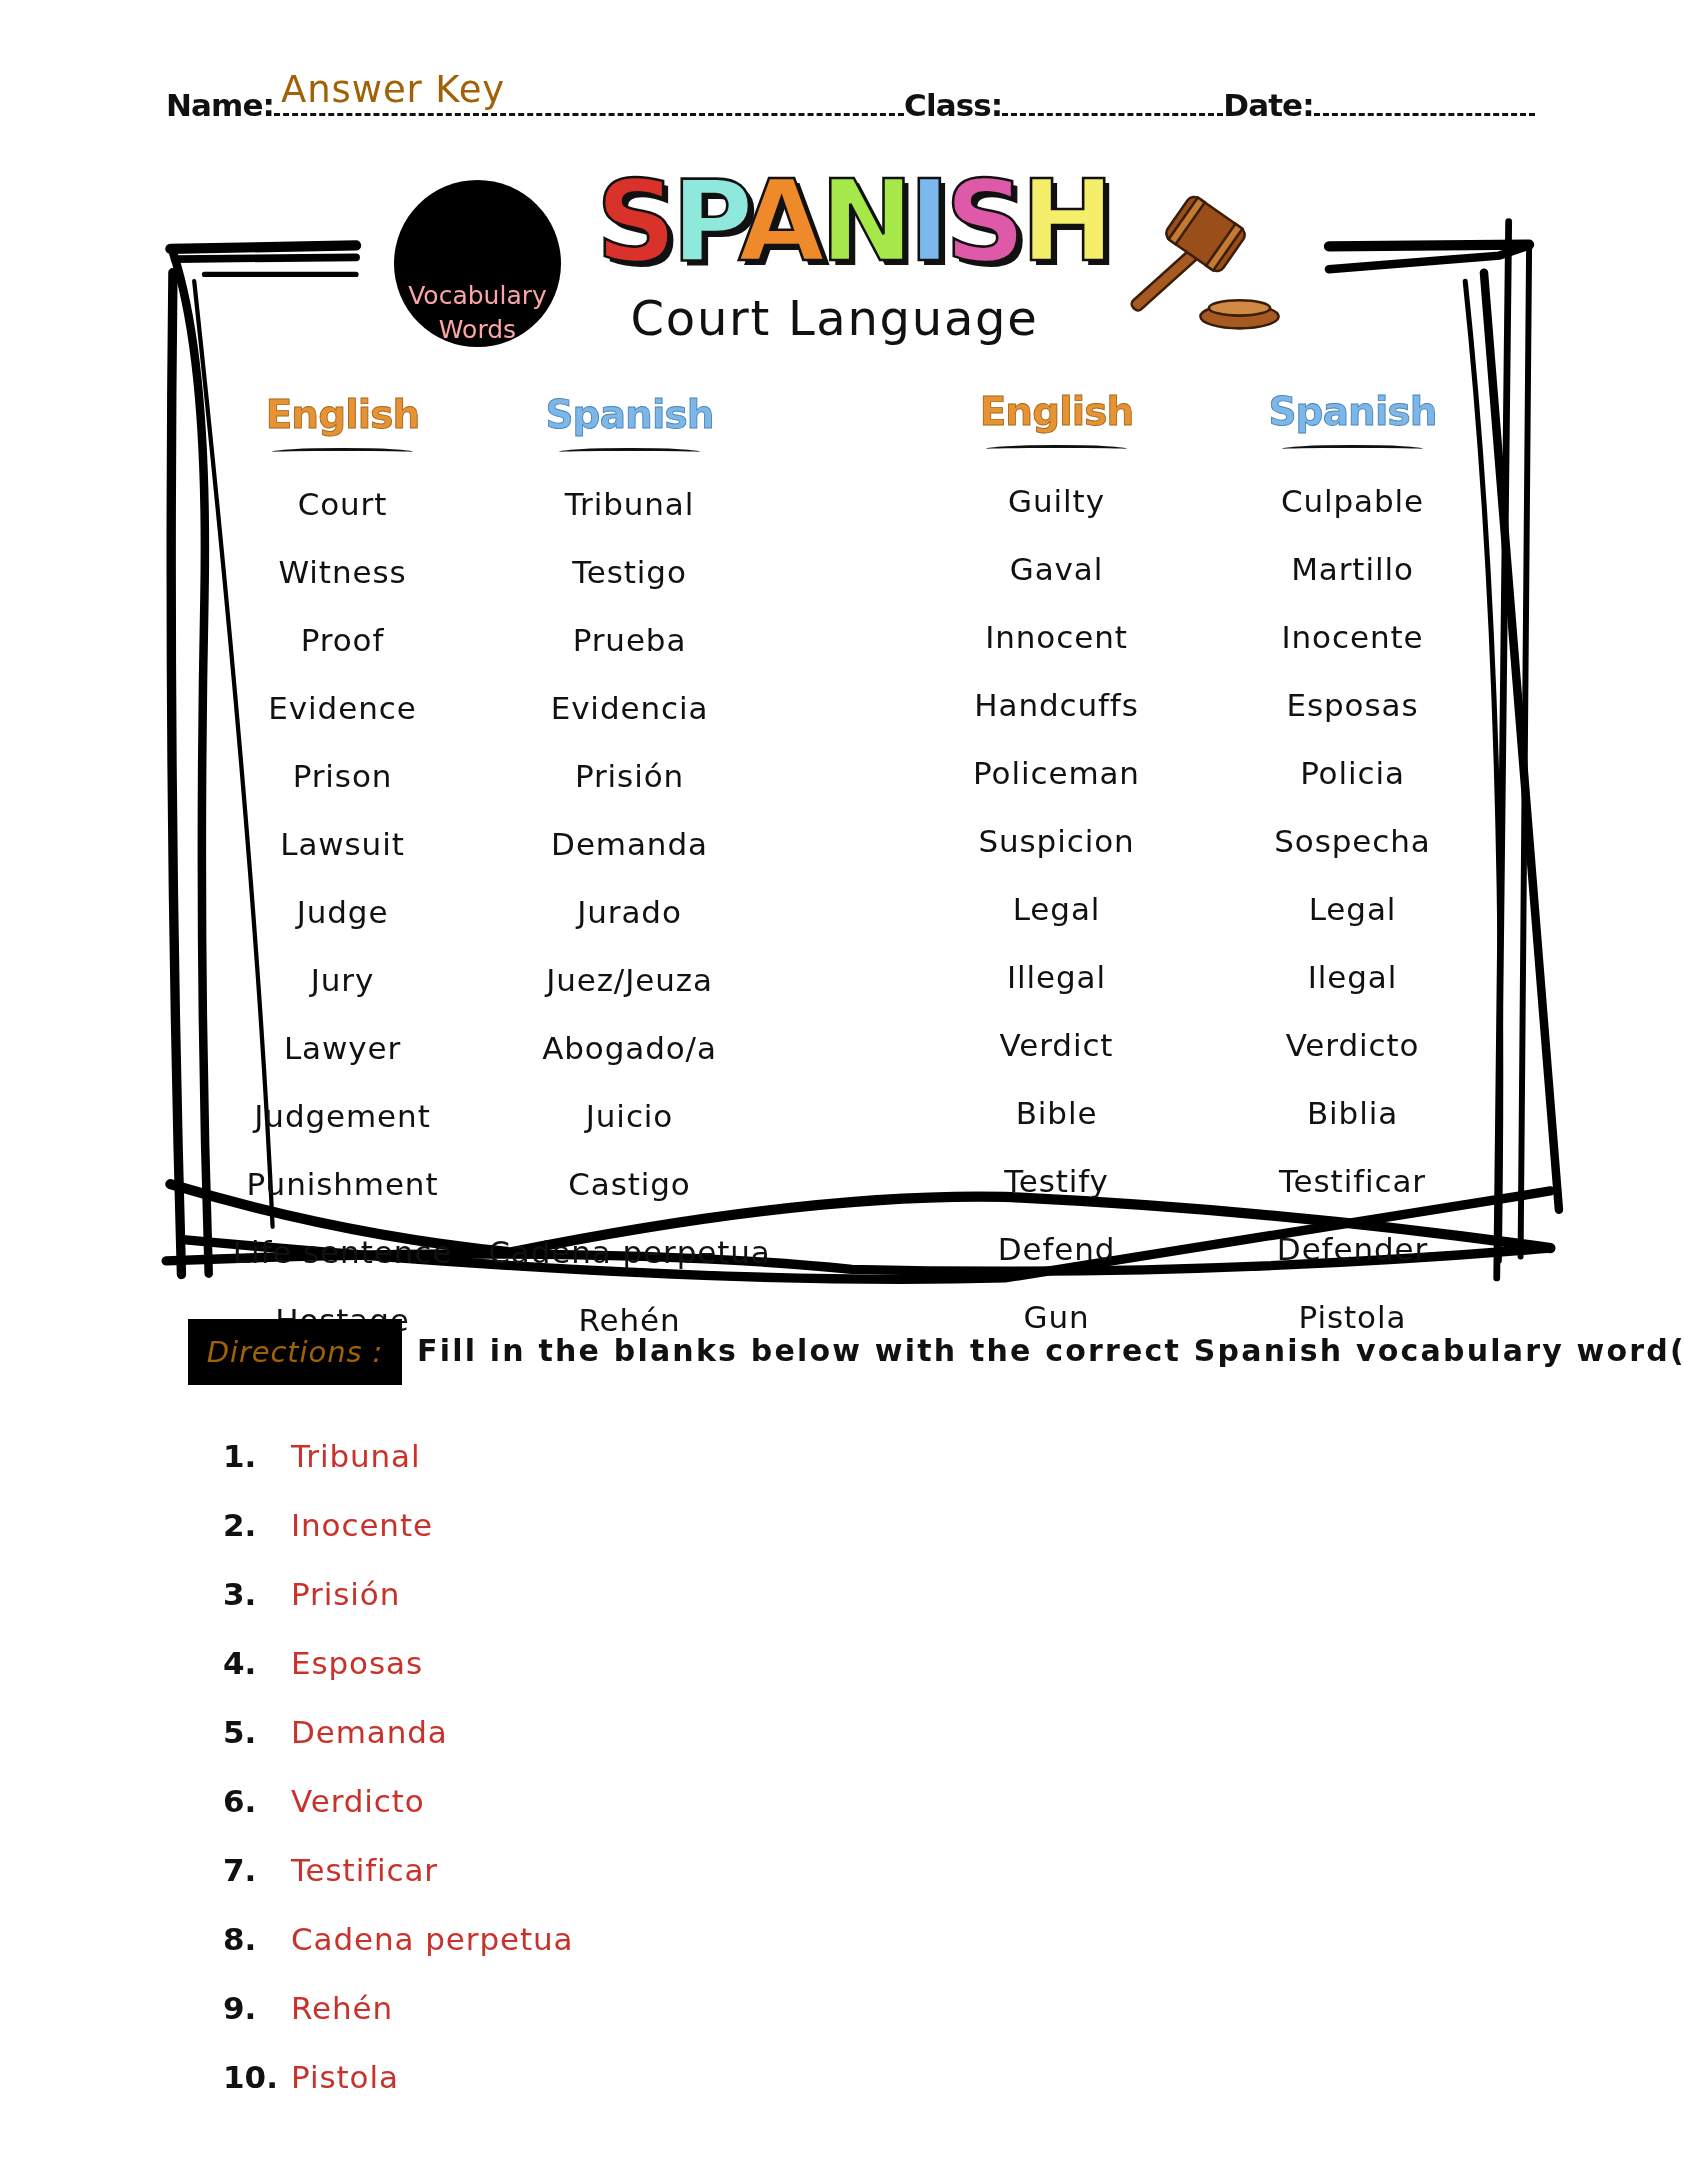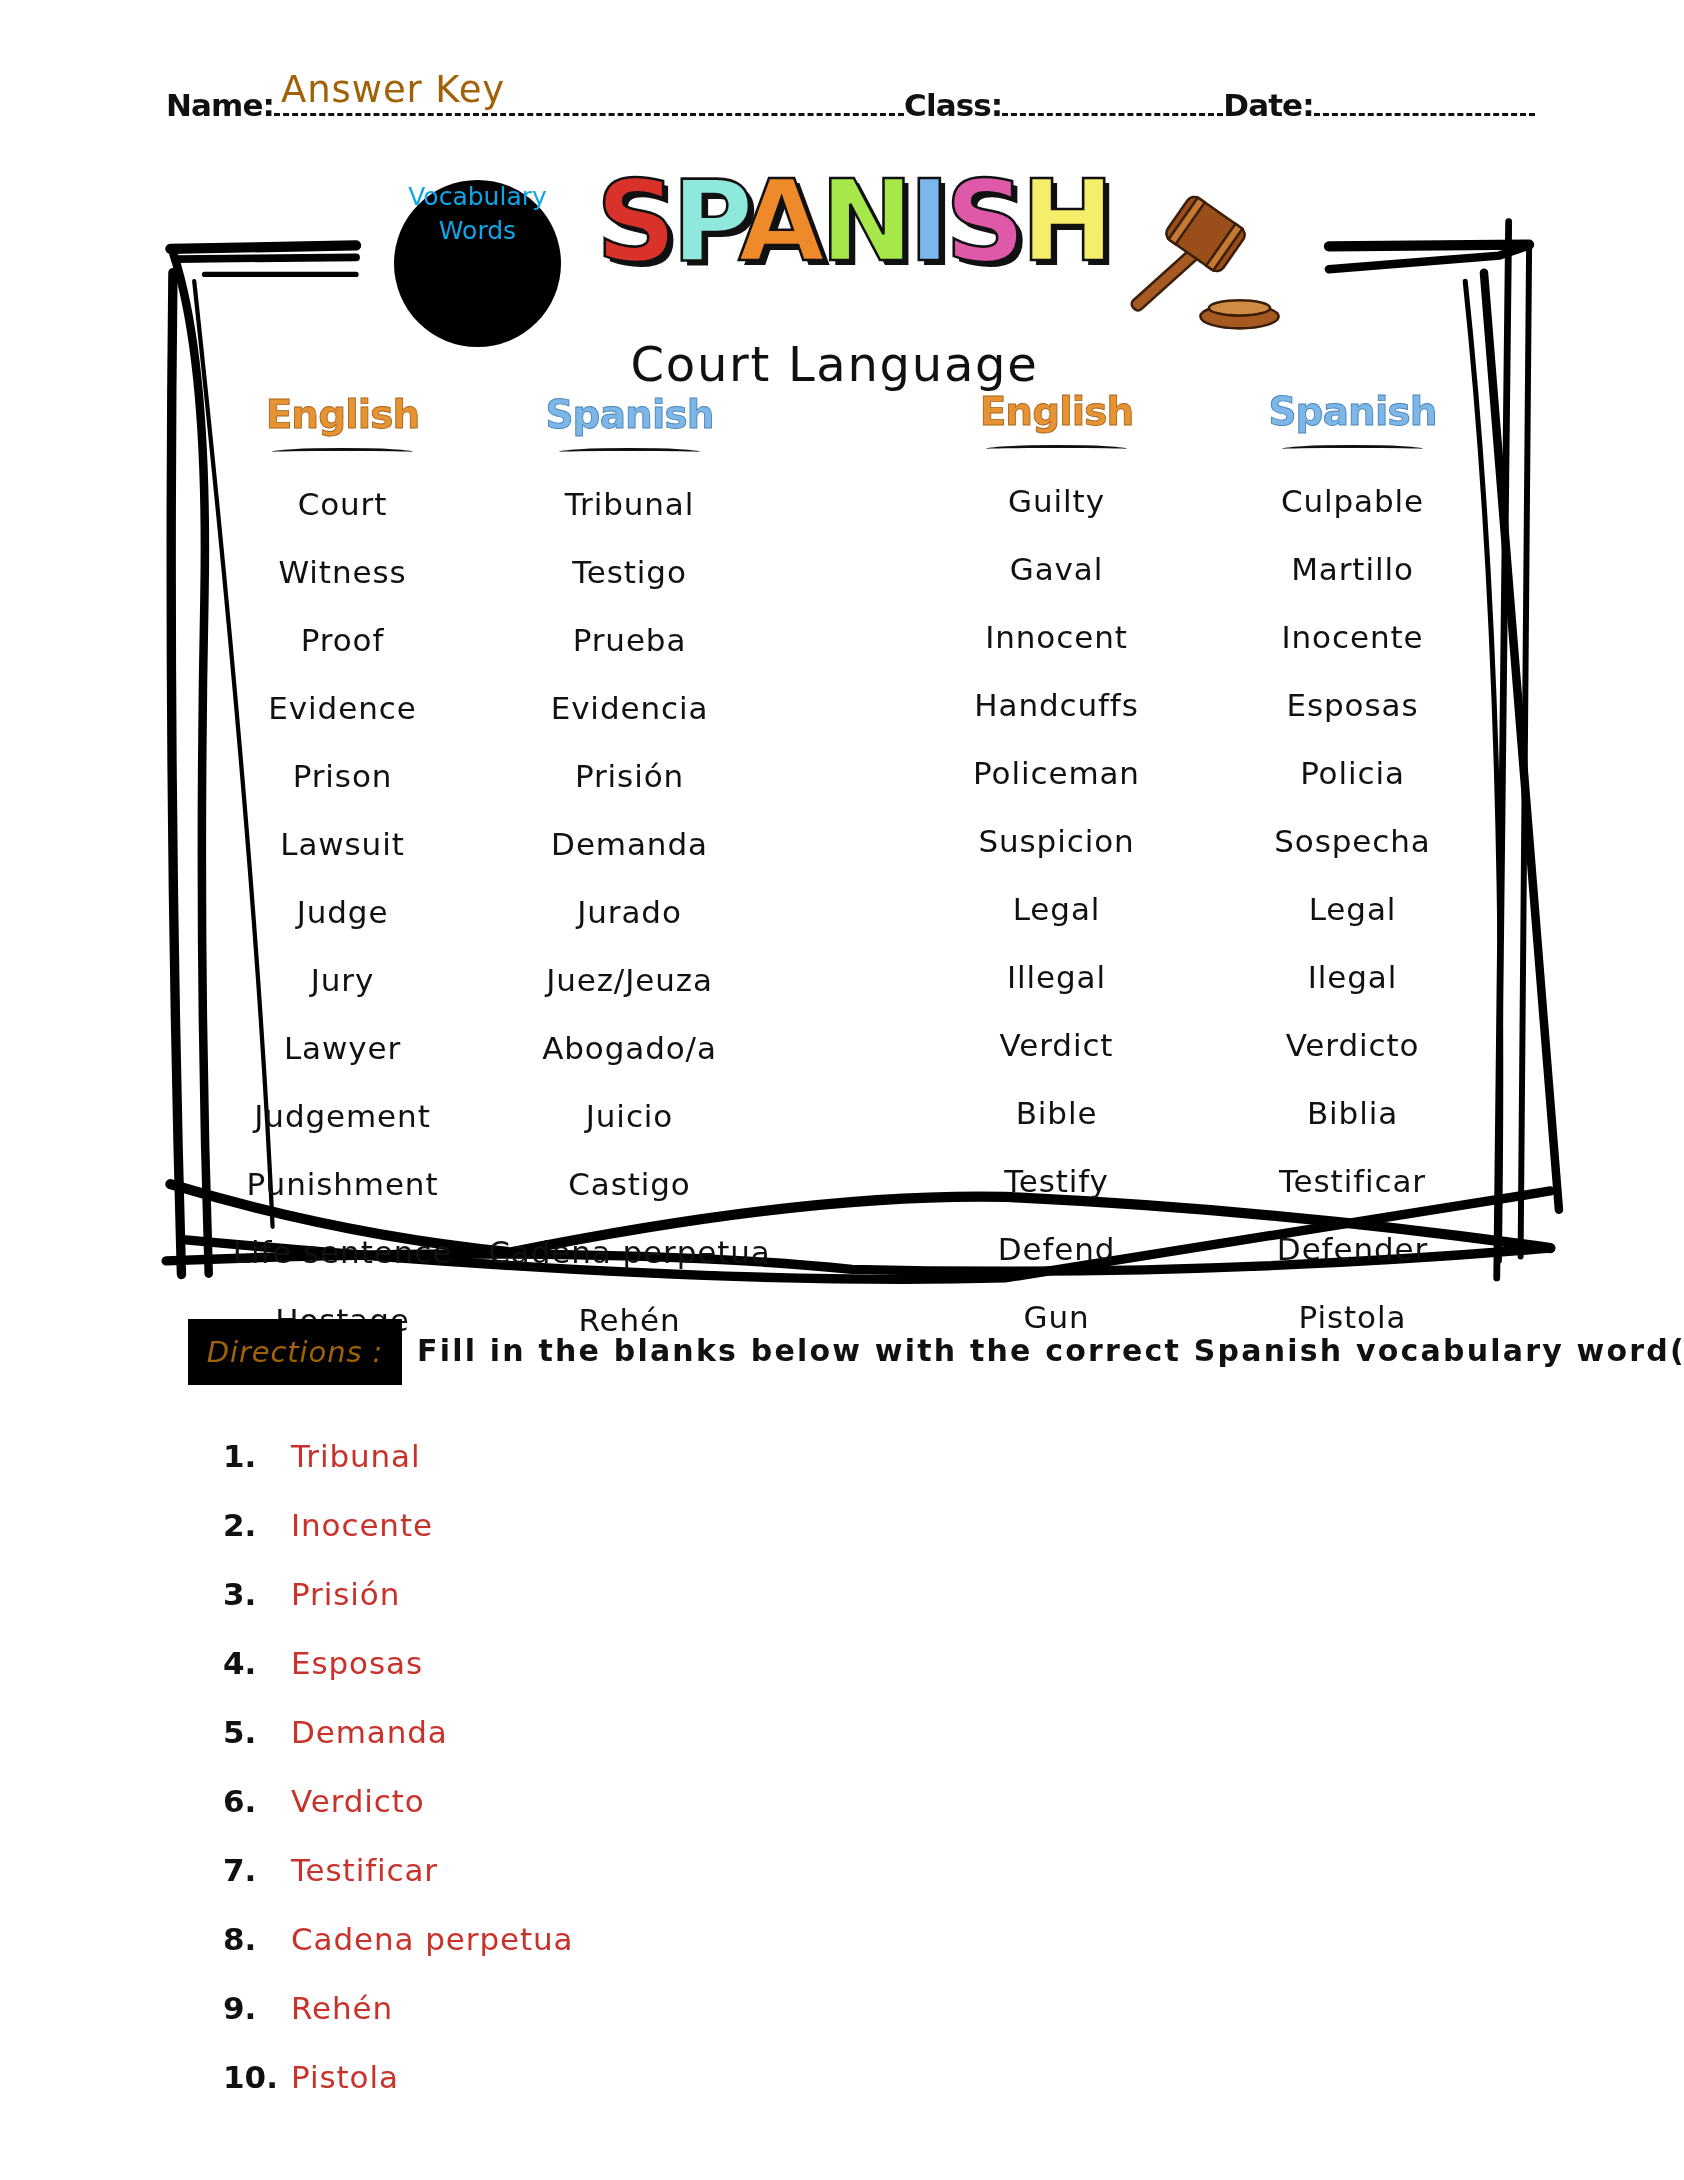--- a/index.html
+++ b/index.html
@@ -4,27 +4,27 @@
 <style>
   html, body { margin:0; padding:0; background:#ffffff; }
   body { width:1685px; height:2181px; position:relative; overflow:hidden;
          font-family:"DejaVu Sans", sans-serif; color:#111; }
   .abs { position:absolute; }
   .header-line { left:166px; top:87px; width:1346px; height:51px; font-size:31px;
                  letter-spacing:-0.9px; white-space:nowrap; font-weight:bold; }
   .header-line .blank { display:inline-block; border-bottom:3.4px dashed #111; height:25.6px; vertical-align:baseline; }
   .answer-key { left:281px; top:68px; font-size:37px; color:#a16207; font-family:"DejaVu Sans", sans-serif; letter-spacing:0.9px; }
   .frame { left:0; top:0; width:1685px; height:1295px; }
-  .badge { left:394px; top:180px; width:167px; height:167px; border-radius:50%; background:#000; color:#0ea5e9;
-           display:flex; flex-direction:column; align-items:center; justify-content:flex-start;
+  .badge { left:394px; top:180px; width:167px; height:167px; border-radius:50%; background:#000; color:#fca5a5;
+           display:flex; flex-direction:column; align-items:center; justify-content:flex-end;
            font-size:25px; line-height:34px; text-align:center; }
   .title { left:596px; top:166px; height:111px; font-size:112px; font-weight:bold; letter-spacing:-5.1px;
            font-family:"DejaVu Sans", sans-serif; white-space:nowrap; line-height:111px; }
   .title span { -webkit-text-stroke:2.6px #111; text-shadow:5.1px 5.1px 0 #111; }
-  .subtitle { left:630px; top:290px; width:409px; text-align:center; font-size:48px; letter-spacing:1.7px;margin-top:46px; }
+  .subtitle { left:630px; top:290px; width:409px; text-align:center; font-size:48px; letter-spacing:1.7px; }
   .gavel { left:1112px; top:187px; width:170px; height:145px; }
   .col { width:307px; text-align:center; }
   .col-header { font-size:39px; font-weight:bold; height:60px; line-height:60px; letter-spacing:-0.9px;text-align:center; }
   .col-header.en { color:#e69433; -webkit-text-stroke:0.9px #a9641a; }
   .col-header.es { color:#7db7e8; -webkit-text-stroke:0.9px #4a84b8; }
   .underline { width:141px; height:5.1px; margin:3.4px auto 20.4px auto; border-top:3.4px solid #111; border-radius:50%; }
   .row { height:55px; line-height:55px; font-size:31px; white-space:nowrap; letter-spacing:0.9px;margin-top:13px; }
   .directions-box { left:188px; top:1319px; width:214px; height:66px; background:#000; color:#a16207;
                     font-size:29px; line-height:66px; text-align:center; font-style:italic; letter-spacing:0.9px; }
   .directions-text { left:417px; top:1333px; font-size:30px; letter-spacing:2.2px; white-space:nowrap; font-weight:bold; }

